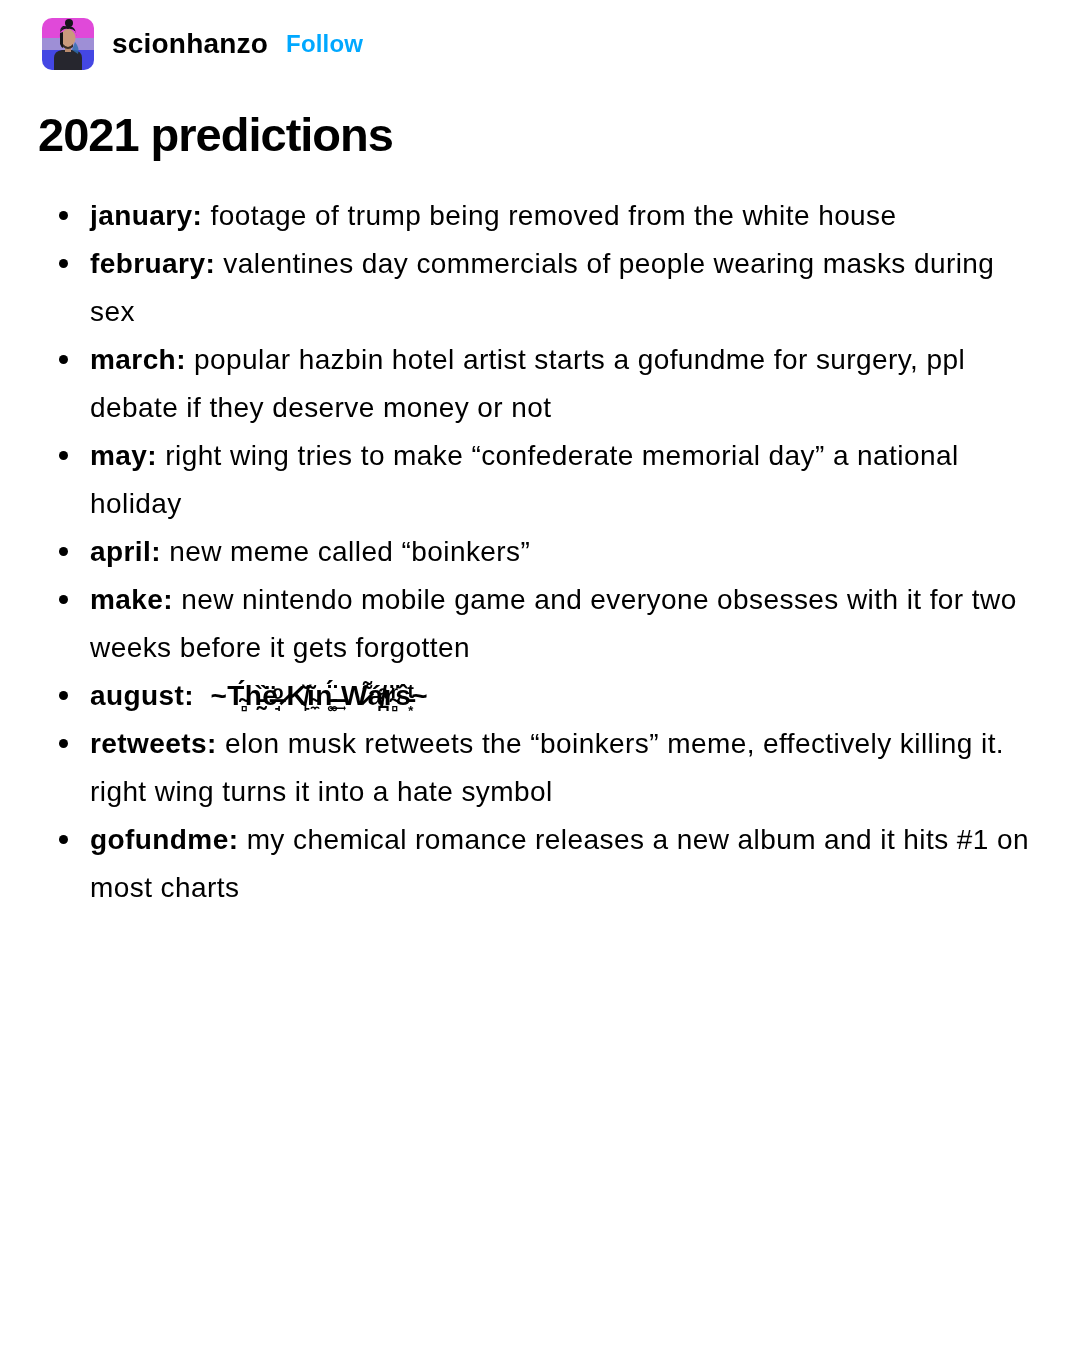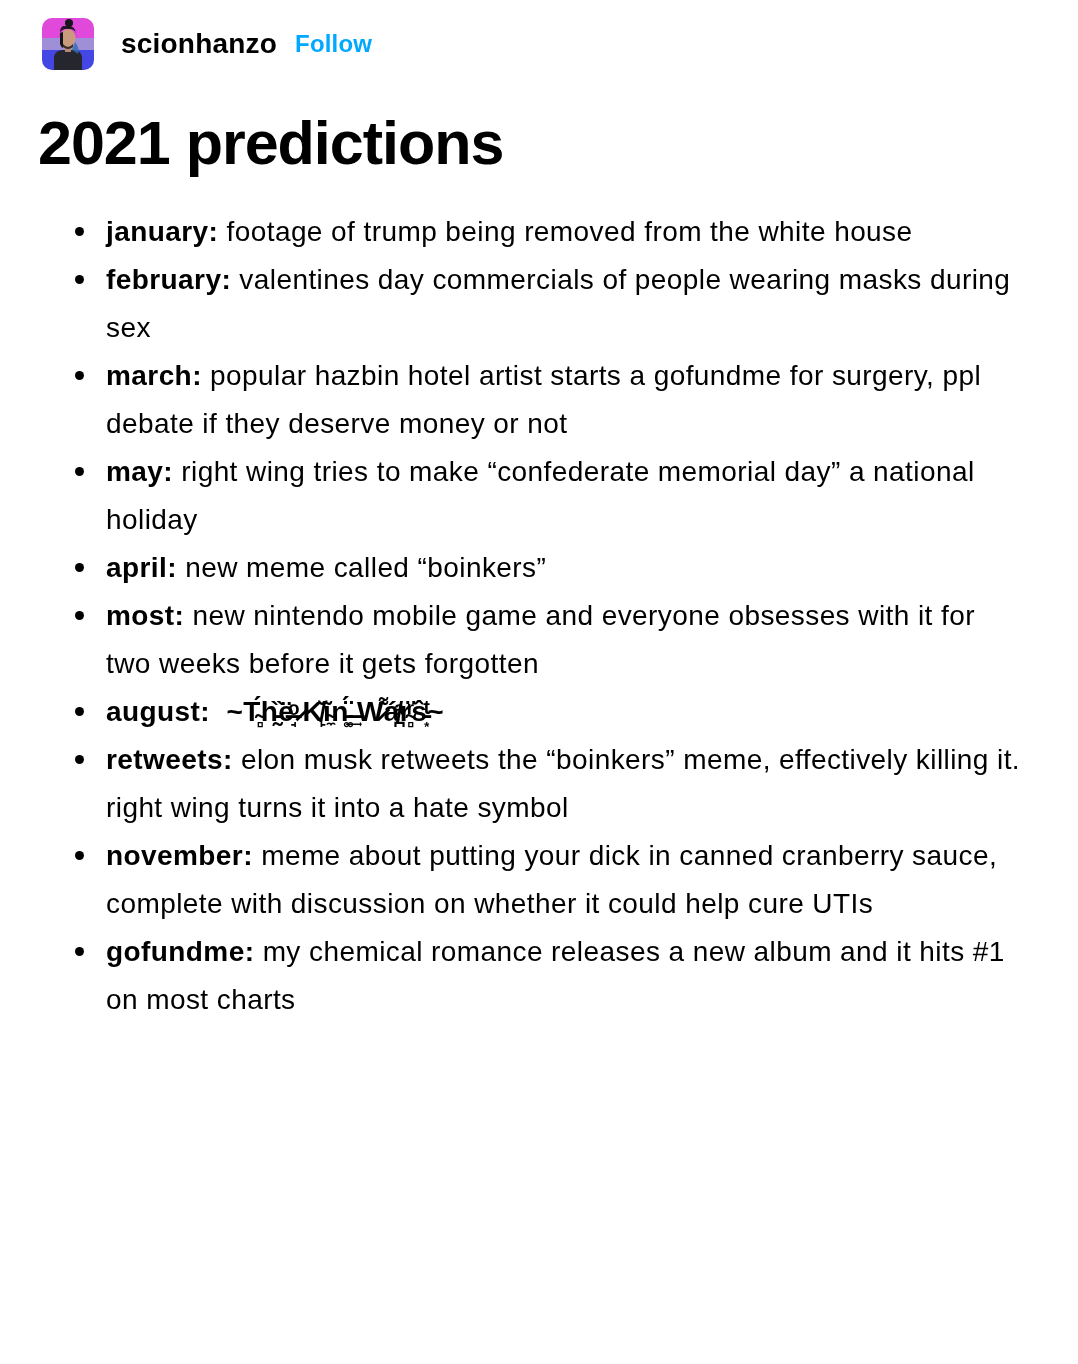--- a/index.html
+++ b/index.html
@@ -33,49 +33,49 @@
     overflow: hidden;
     flex: 0 0 auto;
     margin-left: 4px;
     cursor: pointer;
   }
   .avatar svg { display: block; }
   .stripe-pink   { fill: var(--bi-pink, #e049d9); }
   .stripe-purple { fill: var(--bi-purple, #9e8fd6); }
   .stripe-blue   { fill: var(--bi-blue, #4447e3); }
   .username {
-    margin-left: 27px;
+    margin-left: 18px;
     font-size: 28px;
     font-weight: 700;
     color: #000;
     letter-spacing: 0.2px;
     cursor: pointer;
   }
   .follow-btn {
     margin-left: 18px;
     font-size: 24px;
     font-weight: 700;
     color: var(--follow-blue, #00a8ff);
     letter-spacing: 0.2px;
     cursor: pointer;
   }
 
   
   h1.post-title {
     margin: 36px 0 30px 0;
-    font-size: 61px;
+    font-size: 47px;
     font-weight: 700;
     letter-spacing: -1px;
     line-height: 1.15;
     color: #000;
   }
 
   
   ul.predictions {
-    margin: 16px;
+    margin: 0;
     padding: 0;
     list-style: none;
     max-width: 1002px;
   }
   ul.predictions li {
     position: relative;
     padding-left: 52px;
     font-size: 28px;
     line-height: 48px;
     letter-spacing: 0.015em;
@@ -124,20 +124,19 @@
   </div>
 
   <h1 class="post-title">2021 predictions</h1>
 
   <ul class="predictions">
       <li><b>january:</b> <span>footage of trump being removed from the white house</span></li>
       <li><b>february:</b> <span>valentines day commercials of people wearing masks during sex</span></li>
       <li><b>march:</b> <span>popular hazbin hotel artist starts a gofundme for surgery, ppl debate if they deserve money or not</span></li>
       <li><b>may:</b> <span>right wing tries to make “confederate memorial day” a national holiday</span></li>
       <li><b>april:</b> <span>new meme called “boinkers”</span></li>
-      <li><b>most:</b> <span>new nintendo mobile game and everyone obsesses with it for two weeks before it gets forgotten</span></li>
+      <li><b>make:</b> <span>new nintendo mobile game and everyone obsesses with it for two weeks before it gets forgotten</span></li>
       <li><b>august:</b> <span class="bold-zalgo">&nbsp;~T̴̻́h̵̰̏ë̶̘ͦ ̷K̸̙̆ĩ̴̼n̵͚̈́͢ ̶W̷͑͌á̸̪ͣr̴̻̈ͬŝ̵͙ͭ~</span></li>
       <li><b>retweets:</b> <span>elon musk retweets the “boinkers” meme, effectively killing it. right wing turns it into a hate symbol</span></li>
-      <li><b>november:</b> <span>meme about putting your dick in canned cranberry sauce, complete with discussion on whether it could help cure UTIs</span></li>
       <li><b>gofundme:</b> <span>my chemical romance releases a new album and it hits #1 on most charts</span></li>
     </ul>
 
 </div>
 
 </body></html>

